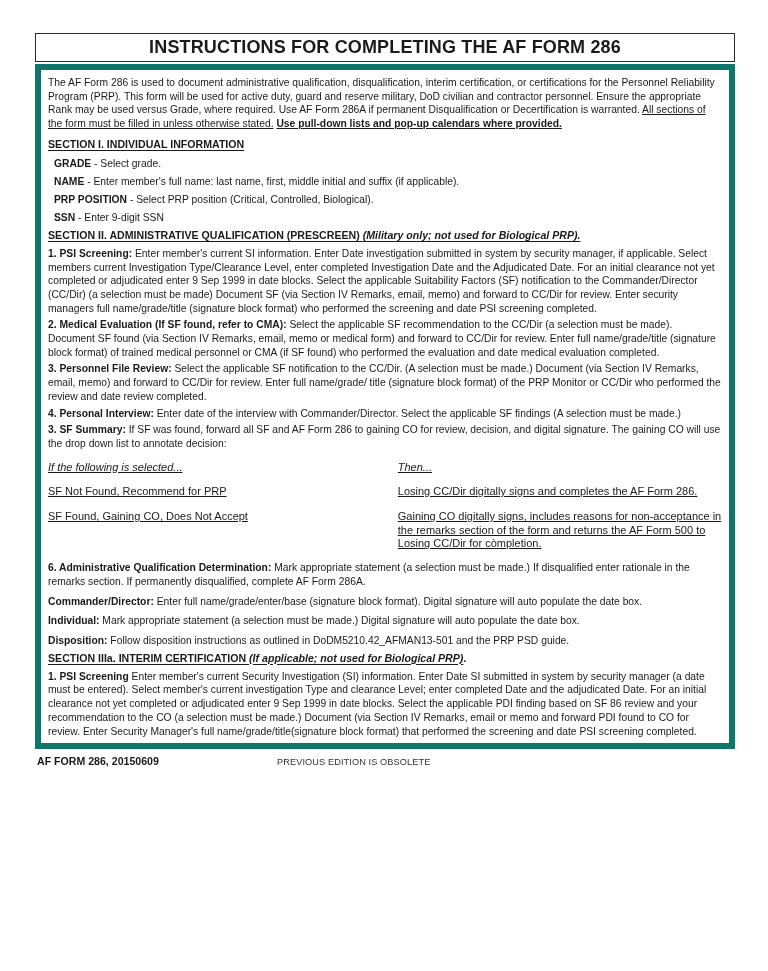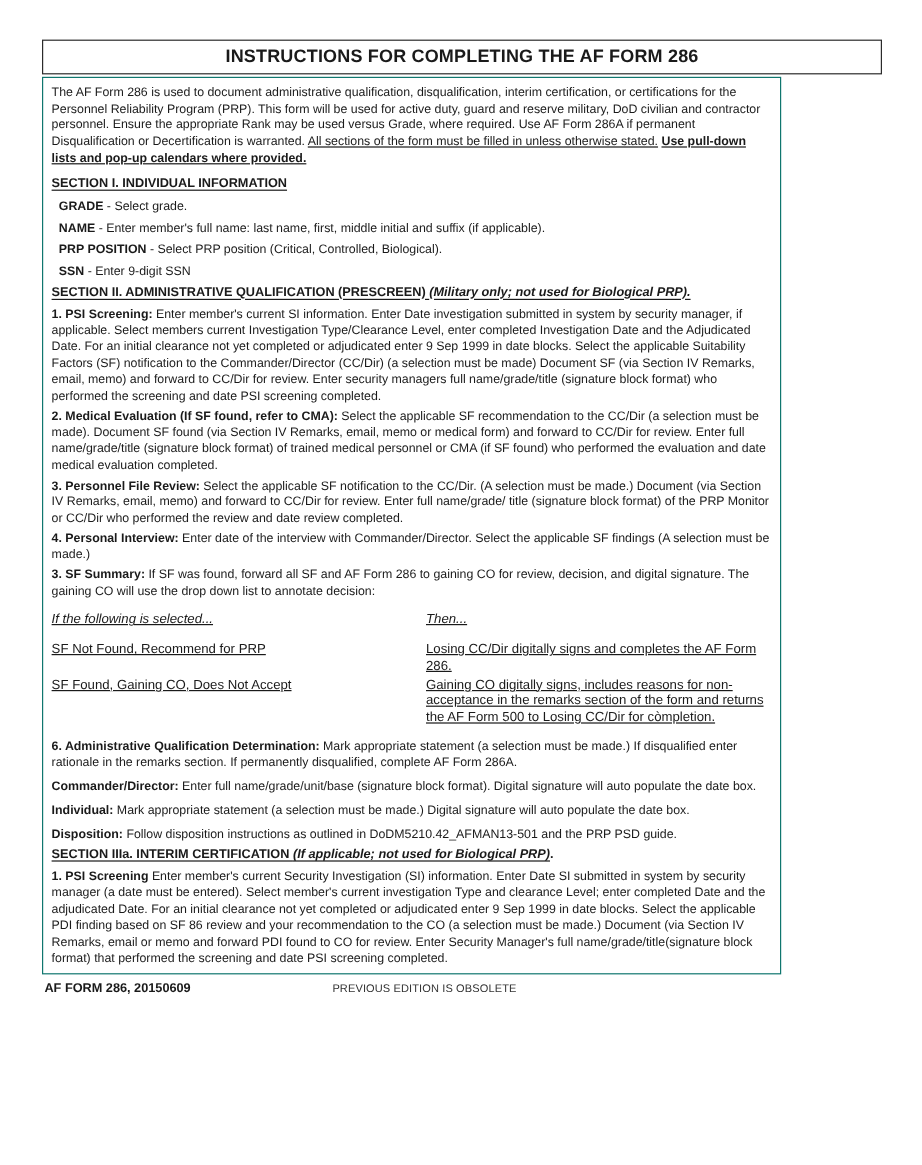--- a/index.html
+++ b/index.html
@@ -27,31 +27,31 @@
   
   .title-box {
     border: 1px solid #2b2b2b;
     height: 27px;
     display: flex;
     align-items: center;
     justify-content: center;
     margin-bottom: 2px;
   }
   .title-text {
-    font-size: 15px;
+    font-size: 18px;
     font-weight: bold;
     letter-spacing: 0.15px;
   }
 
   
   .body-box {
-    border: 1px solid #0f766e;
+    border: 6px solid #0f766e;
     box-sizing: border-box;
     padding: 6px 7px 4px 7px;
-    width: 616px;
+    width: 700px;
   }
 
   p, .line {
     margin: 0;
     font-size: 10.3px;
     line-height: 13.7px;
     text-align: left;
   }
 
   .para {
@@ -180,21 +180,21 @@
         </tr>
         <tr>
           <td class="col-left dt-left-cell">SF Found, Gaining CO, Does Not Accept</td>
           <td class="col-right dt-right-cell">Gaining CO digitally signs, includes reasons for non-acceptance in the remarks section of the form and returns the AF Form 500 to Losing CC/Dir for còmpletion.</td>
         </tr>
       </tbody>
     </table>
 
     <p class="para"><span class="b">6. Administrative Qualification Determination:</span><span> Mark appropriate statement (a selection must be made.) If disqualified enter rationale in the remarks section. If permanently disqualified, complete AF Form 286A.</span></p>
 
-    <p class="para"><span class="b">Commander/Director:</span><span> Enter full name/grade/unit/base (signature block format). Digital signature will auto populate the date box.</span></p>
+    <p class="para"><span class="b">Commander/Director:</span><span> Enter full name/grade/enter/base (signature block format). Digital signature will auto populate the date box.</span></p>
 
     <p class="para"><span class="b">Individual:</span><span> Mark appropriate statement (a selection must be made.) Digital signature will auto populate the date box.</span></p>
 
     <p class="para-tight"><span class="b">Disposition:</span><span> Follow disposition instructions as outlined in DoDM5210.42_AFMAN13-501 and the PRP PSD guide.</span></p>
 
     <div class="section-head"><span class="hd">SECTION IIIa. INTERIM CERTIFICATION </span><span class="hd i">(If applicable; not used for Biological PRP)</span><span class="tail">.</span></div>
 
     <p class="para-tight"><span class="b">1. PSI Screening</span><span> Enter member's current Security Investigation (SI) information. Enter Date SI submitted in system by security manager (a date must be entered). Select member's current investigation Type and clearance Level; enter completed Date and the adjudicated Date. For an initial clearance not yet completed or adjudicated enter 9 Sep 1999 in date blocks. Select the applicable PDI finding based on SF 86 review and your recommendation to the CO (a selection must be made.) Document (via Section IV Remarks, email or memo and forward PDI found to CO for review. Enter Security Manager's full name/grade/title(signature block format) that performed the screening and date PSI screening completed.</span></p>
 
   </div>

